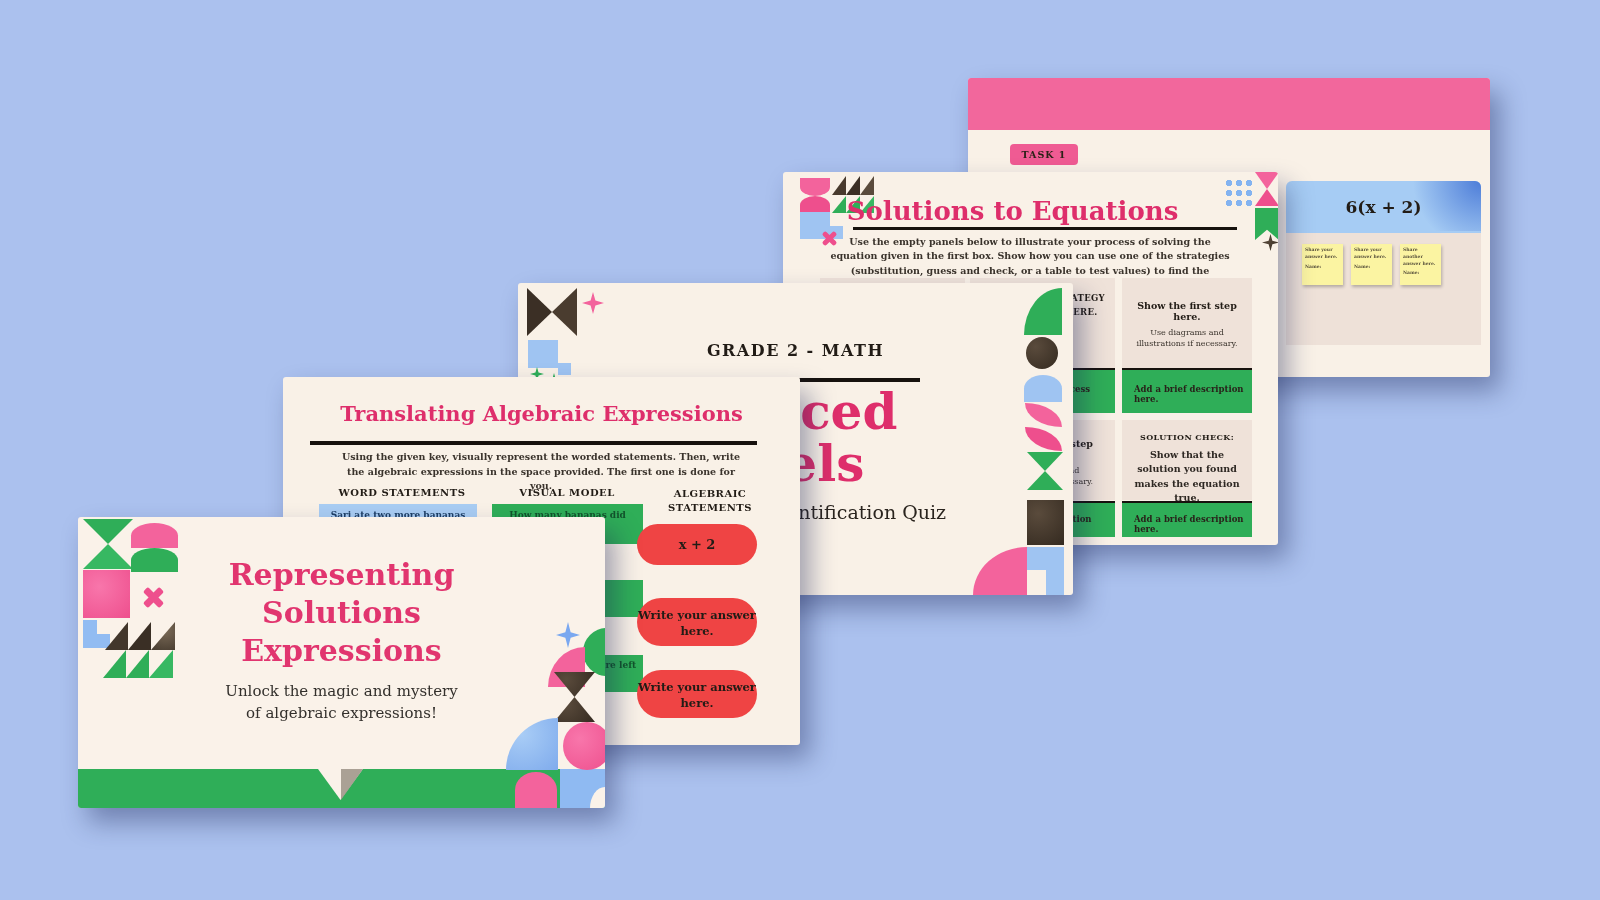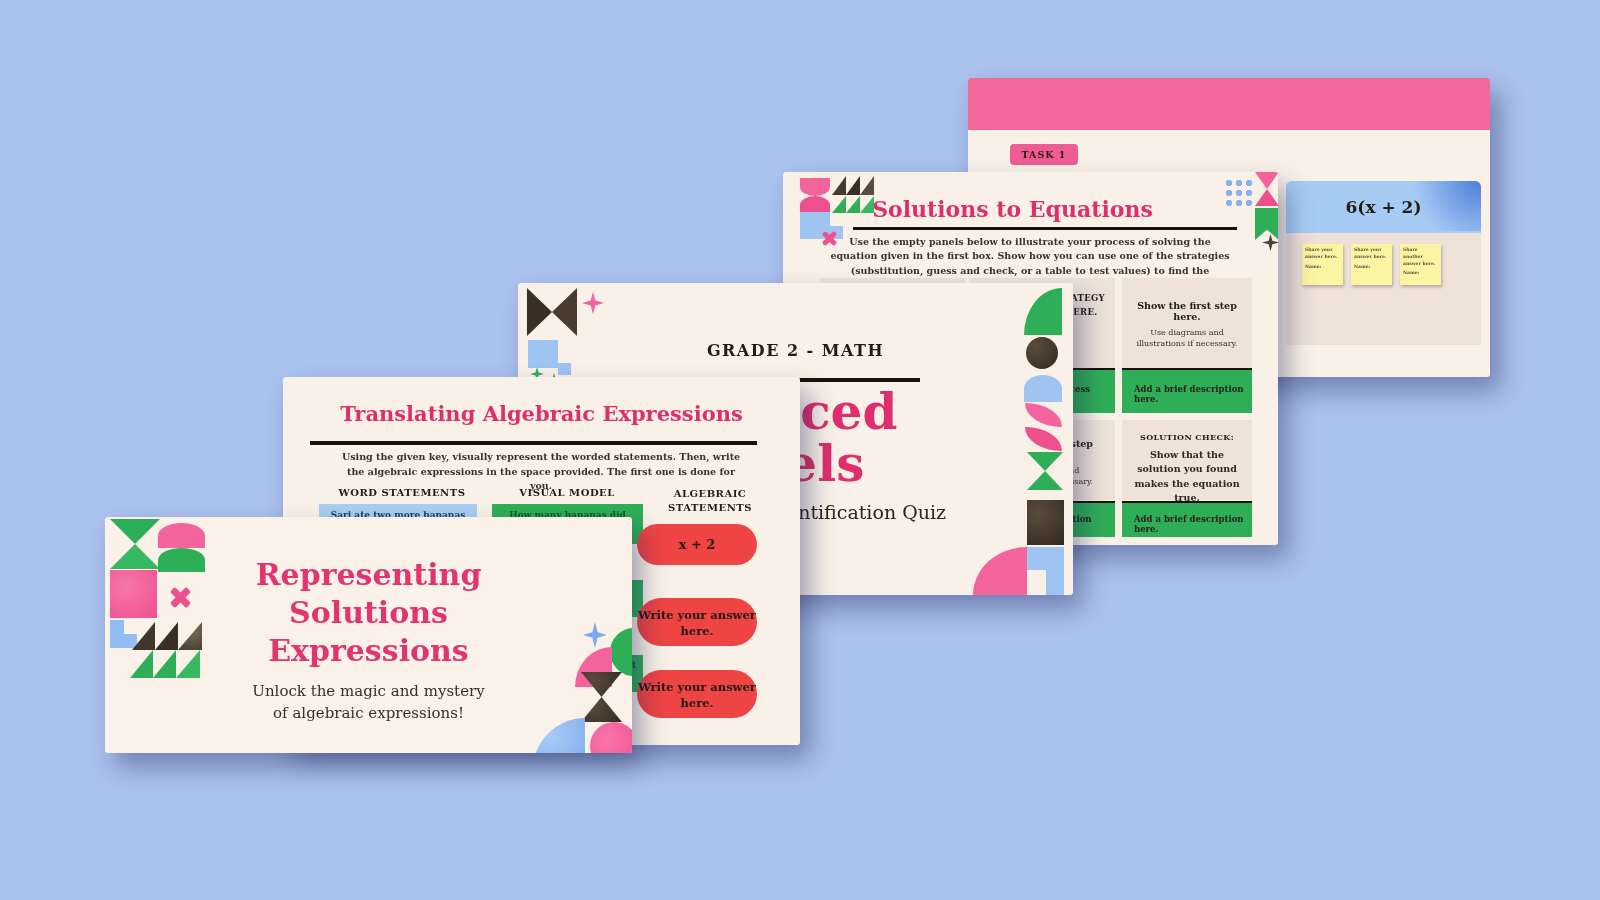--- a/index.html
+++ b/index.html
@@ -86,21 +86,21 @@
     <div class="a" style="left:17px;top:40px;width:30px;height:27px;background:#9fc4f2;"></div>
     <div class="a" style="left:47px;top:54px;width:13px;height:13px;background:#9fc4f2;"></div>
     <div class="a cross" style="--c:#ee4f8d;left:38px;top:58px;width:17px;height:17px;"></div>
 
     <div class="a dots" style="left:441px;top:6px;width:30px;height:30px;"></div>
     <div class="a tri-down" style="left:472px;top:0;width:24px;height:17px;background:#f3639c;"></div>
     <div class="a tri-up" style="left:472px;top:17px;width:24px;height:17px;background:#ee4f8d;"></div>
     <div class="a ribbon" style="left:472px;top:36px;width:24px;height:32px;background:#2fae58;"></div>
     <div class="a star4 texDark" style="left:479px;top:62px;width:17px;height:17px;"></div>
 
-    <div class="a pinkTitle center" style="left:0;top:24px;width:459px;font-size:22px;">Solutions to Equations</div>
+    <div class="a pinkTitle center" style="left:0;top:24px;width:459px;font-size:26px;">Solutions to Equations</div>
     <div class="a rule" style="left:70px;top:55px;width:384px;height:3px;"></div>
     <div class="a center" style="left:47px;top:63px;width:400px;font-size:9.5px;font-weight:bold;
          line-height:1.5;color:#3a332c;">Use the empty panels below to illustrate your process of solving the equation given in the first box. Show how you can use one of the strategies (substitution, guess and check, or a table to test values) to find the correct solution.</div>
 
     <div class="a panel" style="left:37px;top:106px;width:145px;height:90px;"></div>
     <div class="a gbar" style="left:37px;top:196px;width:145px;height:43px;"></div>
     <div class="a panel" style="left:37px;top:248px;width:145px;height:80px;"></div>
     <div class="a gbar" style="left:37px;top:329px;width:145px;height:34px;"></div>
 
     <div class="a panel center" style="left:187px;top:106px;width:145px;height:90px;">
@@ -189,21 +189,21 @@
     <div class="a pill center" style="left:354px;top:147px;width:120px;height:41px;font-size:13px;
          line-height:41px;">x + 2</div>
     <div class="a pill center" style="left:354px;top:221px;width:120px;height:48px;font-size:11.5px;">
       <div style="margin-top:9px;line-height:1.4;">Write your answer here.</div>
     </div>
     <div class="a pill center" style="left:354px;top:293px;width:120px;height:48px;font-size:11.5px;">
       <div style="margin-top:9px;line-height:1.4;">Write your answer here.</div>
     </div>
   </section>
 
-  <section class="slide" style="left:78px;top:517px;width:527px;height:236px;background:#faf2e9;margin-left:27px;">
+  <section class="slide" style="left:78px;top:517px;width:527px;height:291px;background:#faf2e9;">
 
     <div class="a" style="left:0;top:252px;width:527px;height:39px;background:#2fae58;"></div>
     <div class="a tri-down" style="left:240px;top:252px;width:45px;height:31px;background:#faf2e9;"></div>
     <div class="a tri-bl" style="left:263px;top:252px;width:22px;height:31px;background:#968c80;opacity:.8;"></div>
 
     <div class="a center pinkTitle" style="left:0;top:39px;width:527px;font-size:30px;line-height:1.26;color:#e1356f;">
       <div>Representing</div>
       <div>Solutions</div>
       <div>Expressions</div>
     </div>

